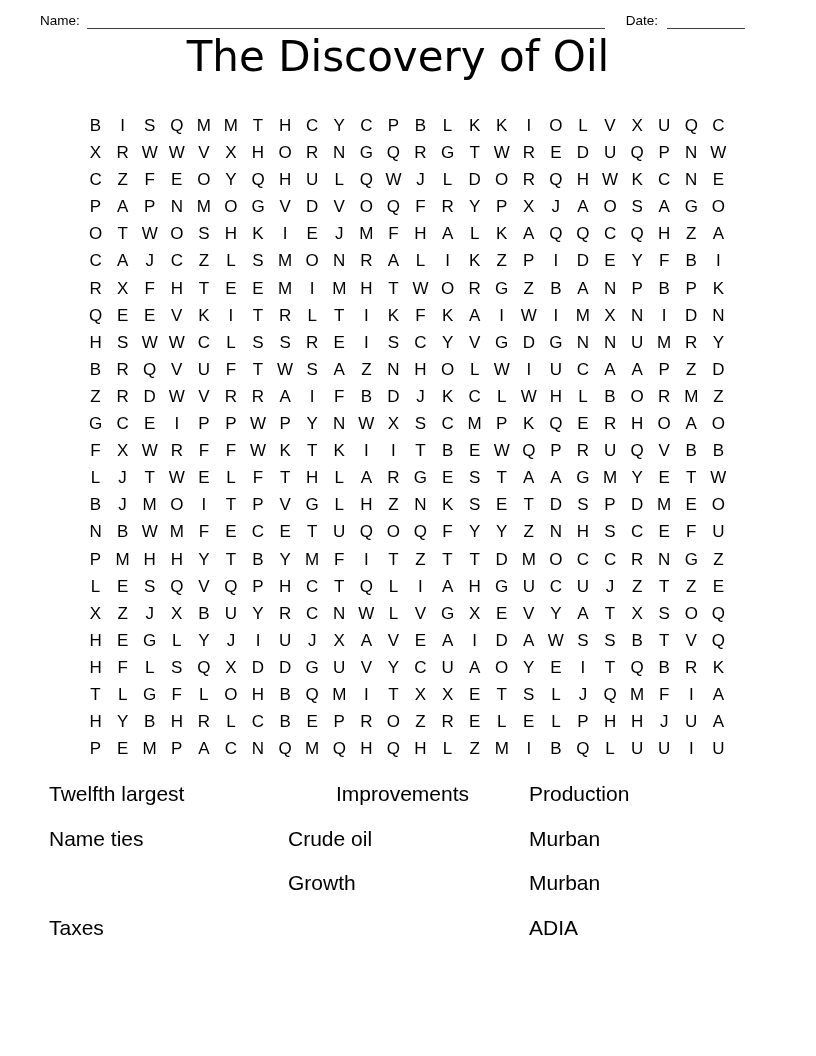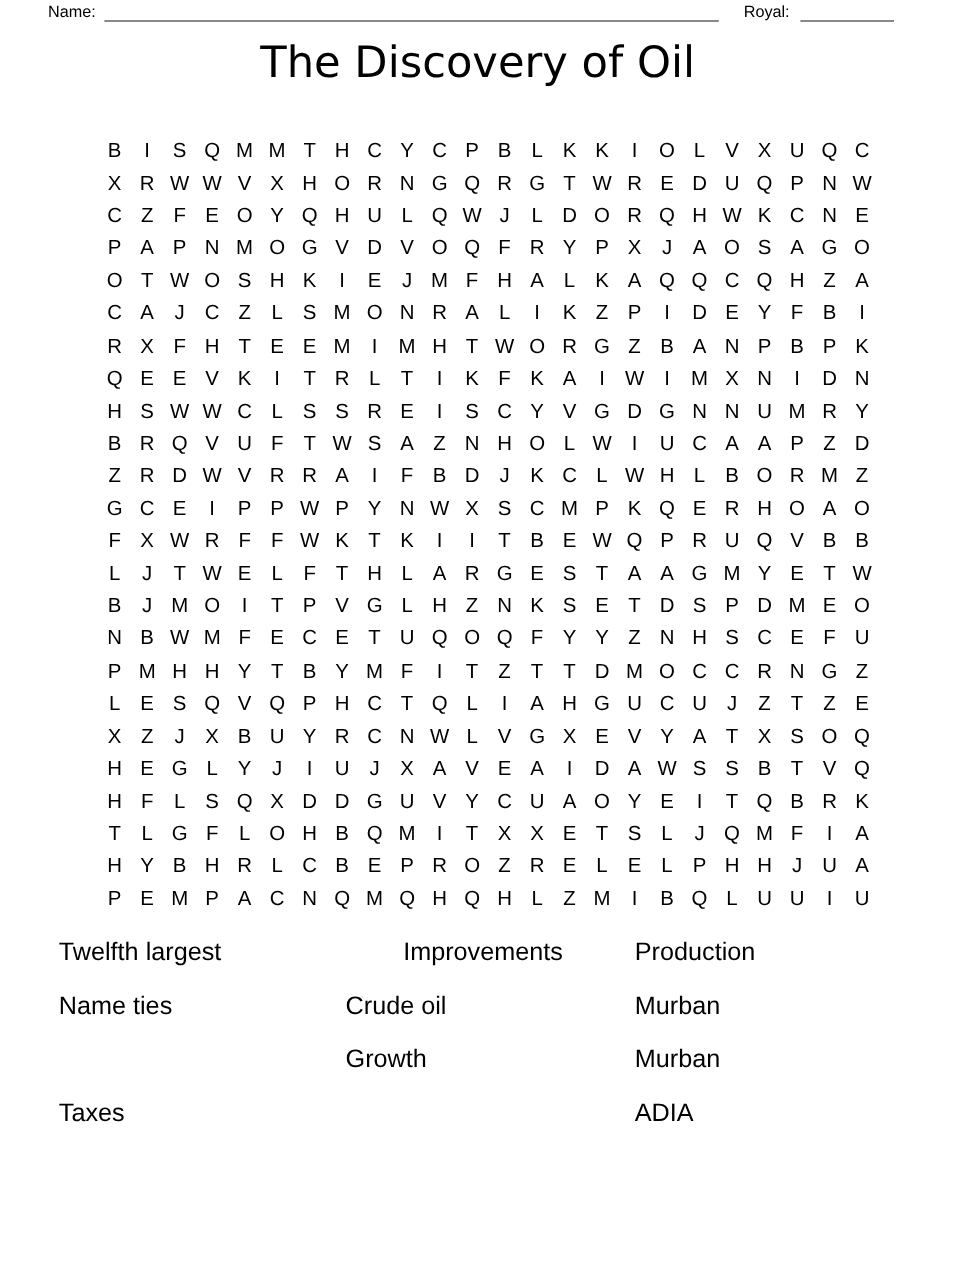--- a/index.html
+++ b/index.html
@@ -12,21 +12,21 @@
     position: relative;
     overflow: hidden;
   }
 
   
   .header {
     position: absolute;
     top: 1px;
     left: 40px;
     right: 71px;
-    height: 17px;
+    height: 28px;
     display: flex;
     align-items: flex-end;
     font-size: 13.5px;
     line-height: 17px;
   }
   .blank-line {
     border-bottom: 1.4px solid #3c3c3c;
     height: 14px;
     box-sizing: border-box;
   }
@@ -34,21 +34,21 @@
   .date-line { width: 78px; margin-left: 9px; }
 
   
   .title {
     position: absolute;
     top: 32px;
     left: 0;
     width: 796px;
     margin: 0;
     text-align: center;
-    font-size: 36px;
+    font-size: 42px;
     font-weight: 400;
     letter-spacing: 0;
     font-family: "DejaVu Sans", "Liberation Sans", sans-serif;
   }
 
   
   .grid {
     position: absolute;
     top: 112px;
     left: 82px;
@@ -83,21 +83,21 @@
     display: flex;
     align-items: center;
   }
 </style>
 </head>
 <body>
 
 <div class="header">
   <span>Name:</span>
   <div class="blank-line name-line"></div>
-  <span>Royal:</span>
+  <span>Date:</span>
   <div class="blank-line date-line"></div>
 </div>
 
 <h1 class="title">The Discovery of Oil</h1>
 
 <div class="grid">
     <div class="grid-row">
       <span class="grid-cell">B</span>
       <span class="grid-cell">I</span>
       <span class="grid-cell">S</span>

